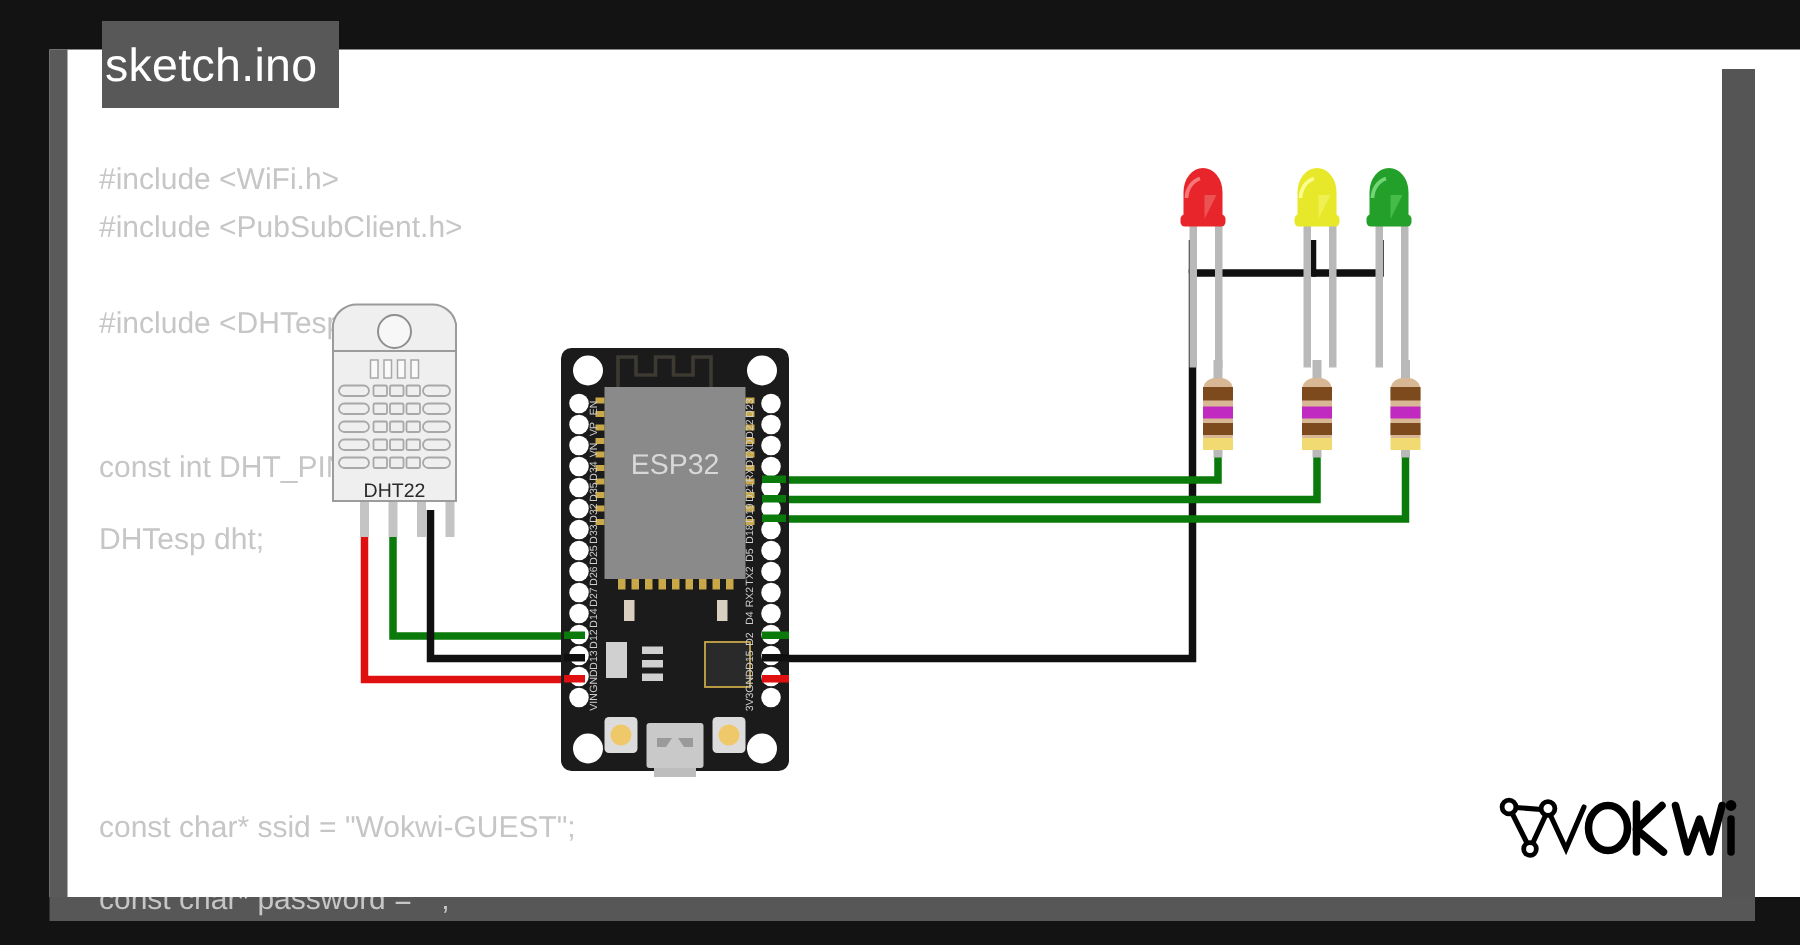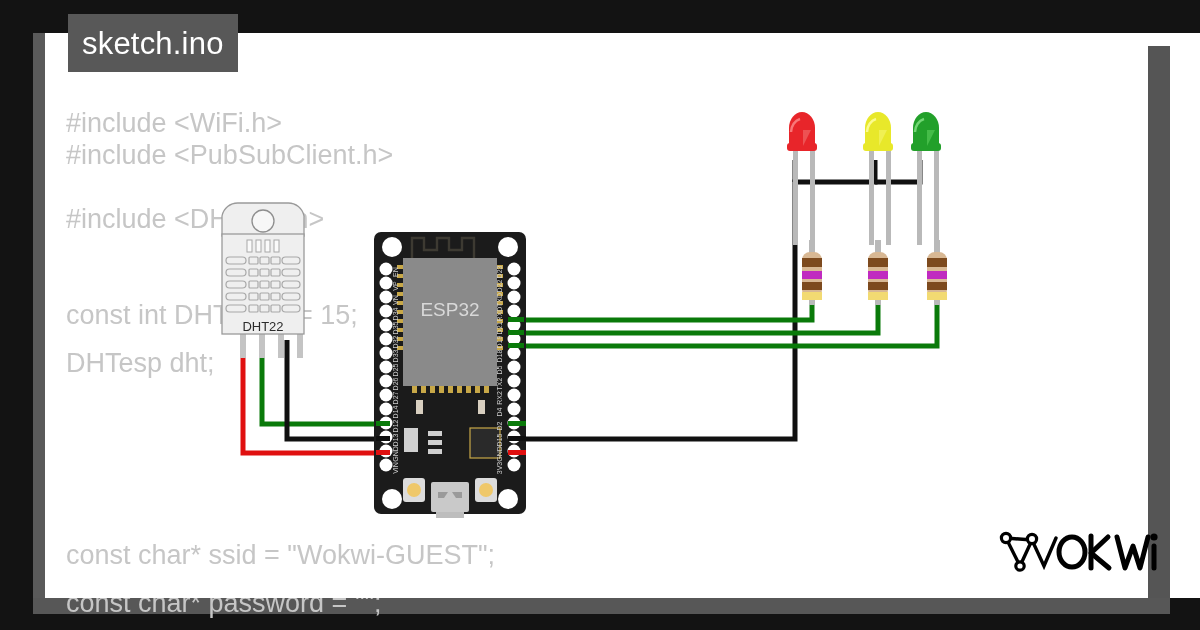--- a/index.html
+++ b/index.html
@@ -34,31 +34,31 @@
     background: #575757;
   }
 
   
   #file-tab {
     position: absolute; left: 68px; top: 14px;
     background: #585858;
     color: #ffffff;
     font-size: 31px;
     line-height: 1;
-    padding: 14px 14px 13px 14px;
+    padding: 14px 14px 13px 2px;
     letter-spacing: 0.2px;
     z-index: 30;
   }
 
   
   .code-line {
     position: absolute;
     left: 66px;
     color: #c6c6c6;
-    font-size: 27px;
+    font-size: 20px;
     line-height: 1;
     white-space: pre;
     font-family: "Liberation Sans", sans-serif;
     z-index: 2;
   }
   #code-clip-bottom {
     position: absolute; left: 46px; top: 590px;
     width: 1102px; height: 8px;
     background: #ffffff; z-index: 6;
   }

